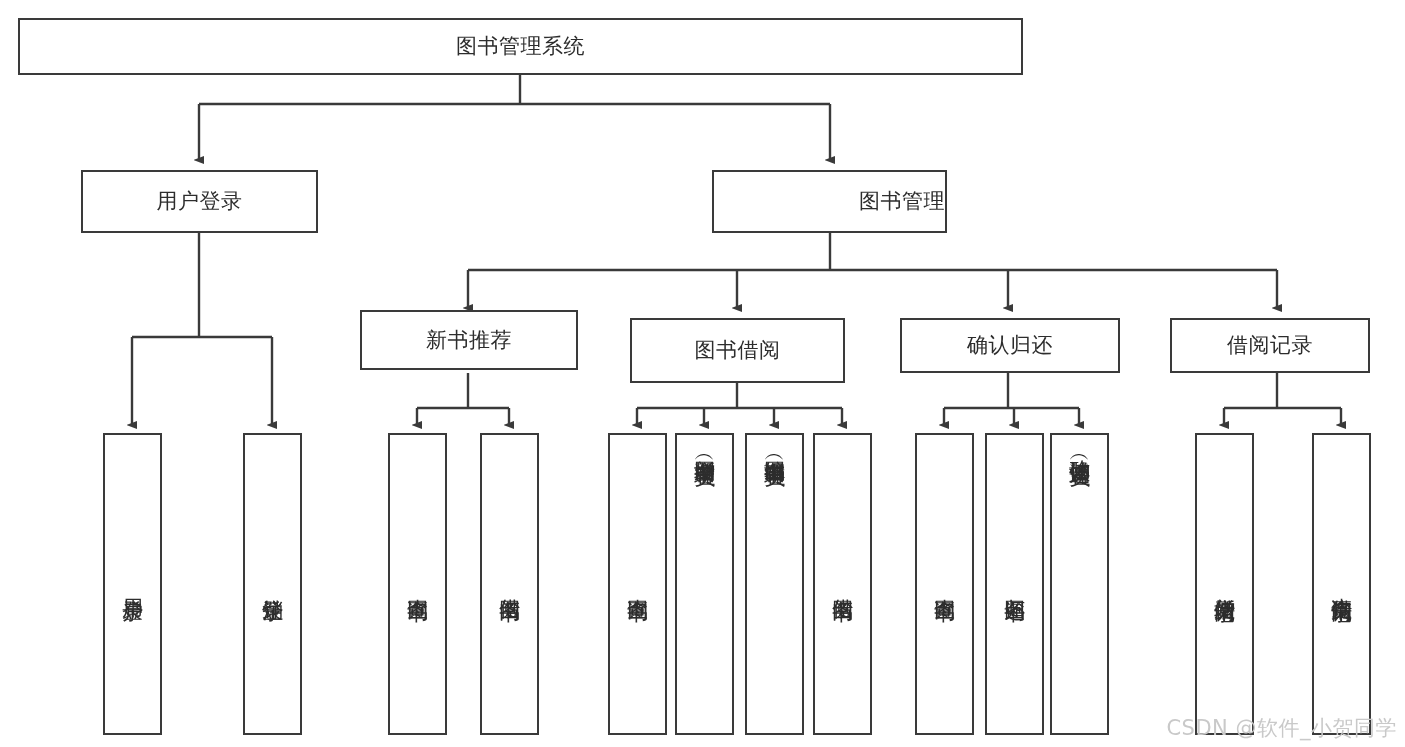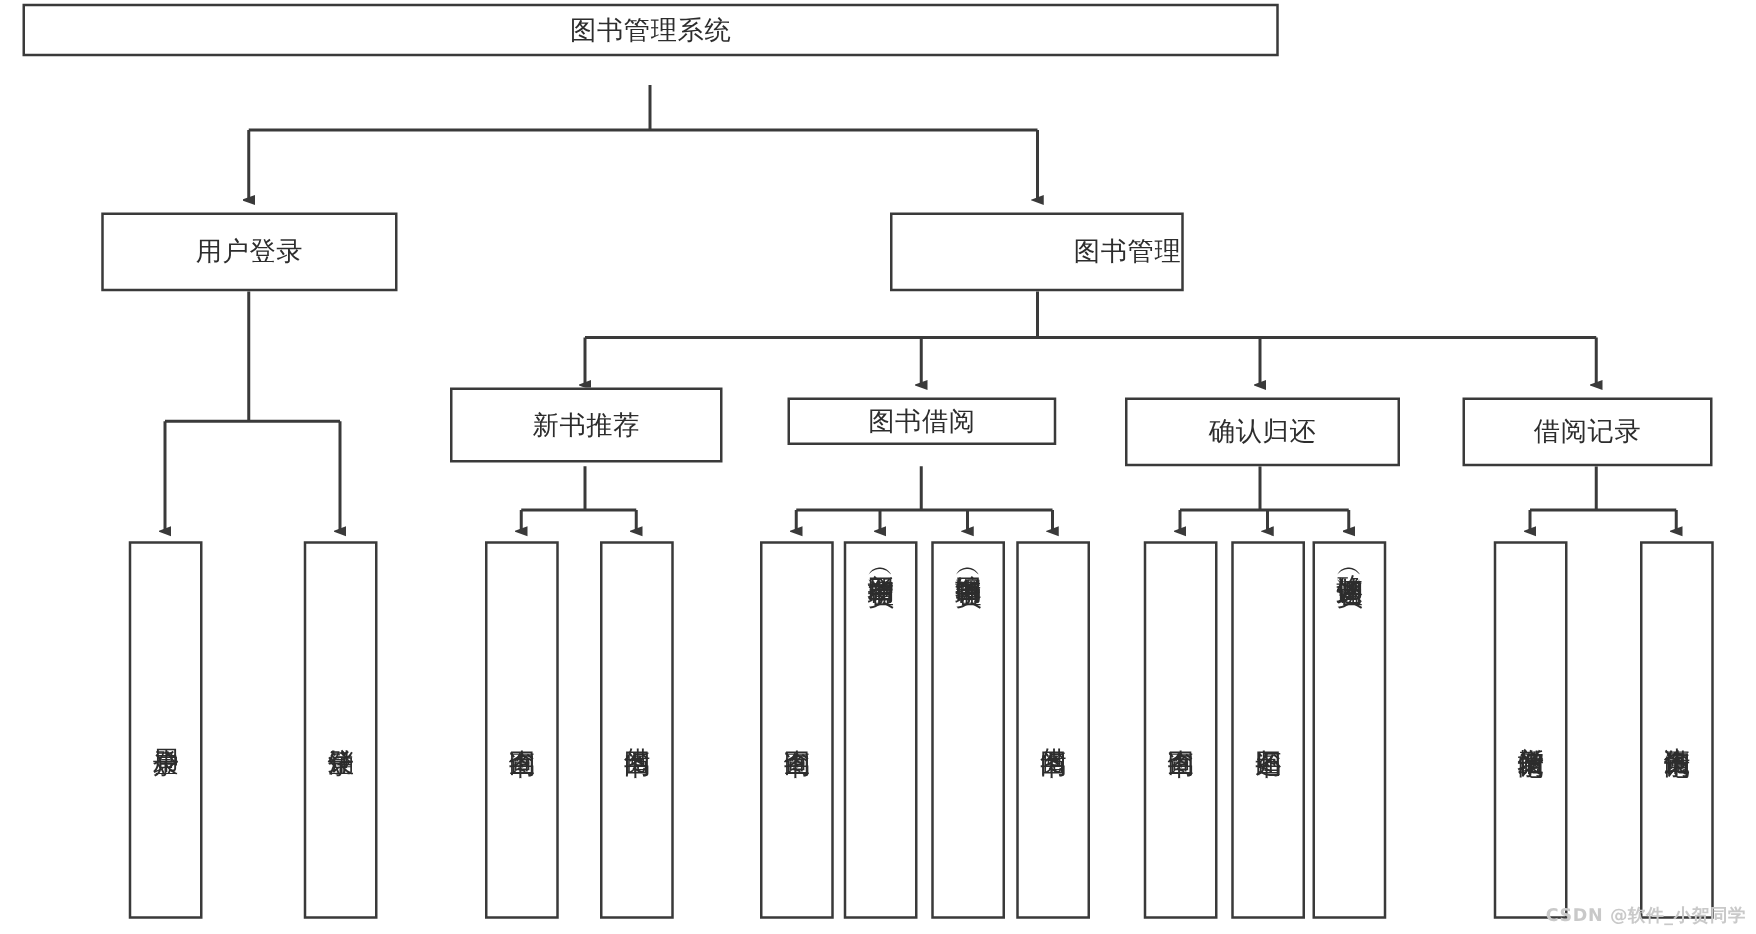--- a/index.html
+++ b/index.html
@@ -64,25 +64,24 @@
   }
   .v-node.center {
     align-items: center;
     padding-top: 0;
   }
   #watermark {
     position: absolute;
     right: 8px;
     bottom: 5px;
     color: #c9c9c9;
-    font-size: 14px;
+    font-size: 21px;
     letter-spacing: 0.5px;
     z-index: 5;
     white-space: nowrap;
-    font-weight: bold;
   }
 </style>
 </head>
 <body>
 
 <div id="canvas">
 
   <svg class="wires" viewBox="0 0 1405 747" xmlns="http://www.w3.org/2000/svg">
     <defs>
       <marker id="arrow" markerWidth="10" markerHeight="10" refX="5" refY="5" orient="auto" markerUnits="userSpaceOnUse">
@@ -126,37 +125,37 @@
       <path d="M 1014,408 L 1014,425" marker-end="url(#arrow)"></path>
       <path d="M 1079,408 L 1079,425" marker-end="url(#arrow)"></path>
 
       <path d="M 1277,373 L 1277,408"></path>
       <path d="M 1224,408 L 1341,408"></path>
       <path d="M 1224,408 L 1224,425" marker-end="url(#arrow)"></path>
       <path d="M 1341,408 L 1341,425" marker-end="url(#arrow)"></path>
     </g>
   </svg>
 
-  <div class="node h-node" style="left:18px; top:3px; width:1005px; height:42px;">
+  <div class="node h-node" style="left:18px; top:18px; width:1005px; height:57px;">
     <span class="node-label">图书管理系统</span>
   </div>
 
   <div class="node h-node" style="left:81px; top:170px; width:237px; height:63px;">
     <span class="node-label">用户登录</span>
   </div>
 
   <div class="node h-node" style="left:712px; top:170px; width:235px; height:63px;justify-content:flex-end;">
     <span class="node-label">图书管理</span>
   </div>
 
   <div class="node h-node" style="left:360px; top:310px; width:218px; height:60px;">
     <span class="node-label">新书推荐</span>
   </div>
 
-  <div class="node h-node" style="left:630px; top:318px; width:215px; height:38px;">
+  <div class="node h-node" style="left:630px; top:318px; width:215px; height:65px;">
     <span class="node-label">图书借阅</span>
   </div>
 
   <div class="node h-node" style="left:900px; top:318px; width:220px; height:55px;">
     <span class="node-label">确认归还</span>
   </div>
 
   <div class="node h-node" style="left:1170px; top:318px; width:200px; height:55px;">
     <span class="node-label">借阅记录</span>
   </div>

